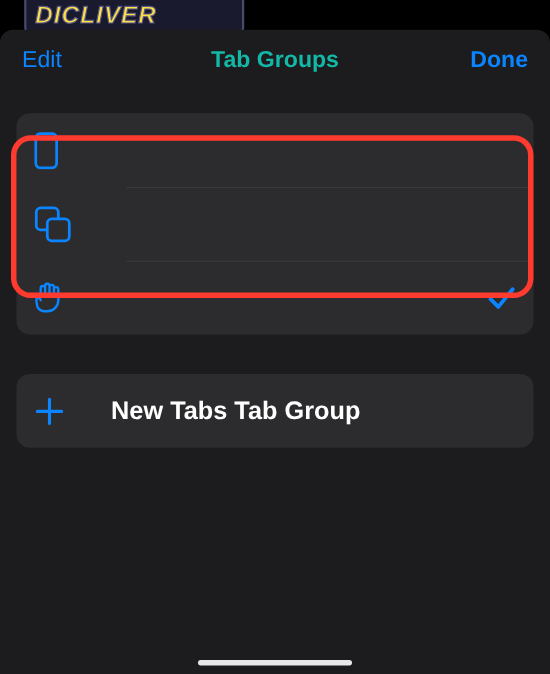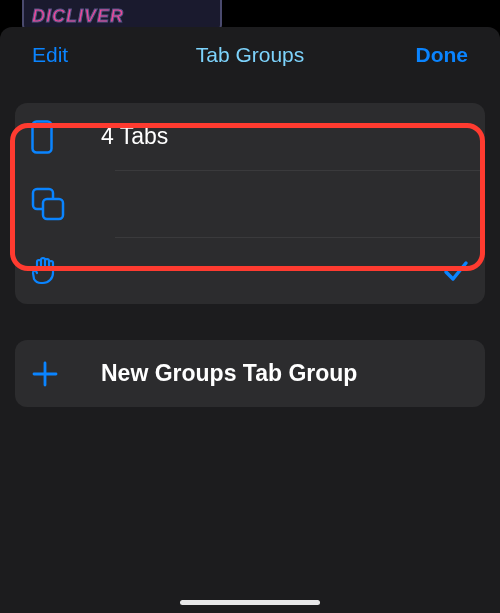--- a/index.html
+++ b/index.html
@@ -16,22 +16,22 @@
       top: -20px;
       left: 22px;
       width: 200px;
       height: 55px;
       background: #1a1a2e;
       border-radius: 10px;
       border: 2px solid #4a4a6e;
       overflow: hidden;
     }
     .background-card-inner {
-      color: #ec4899;
-      font-size: 18px;
+      color: #fde047;
+      font-size: 22px;
       font-style: italic;
       font-weight: 800;
       letter-spacing: 1px;
       position: absolute;
       bottom: 6px;
       left: 8px;
       font-family: Arial, sans-serif;
       -webkit-text-stroke: 1px #555588;
     }
     .panel {
@@ -41,34 +41,34 @@
       right: 0;
       bottom: 0;
       background: #1c1c1e;
       border-radius: 12px 12px 0 0;
     }
     .header {
       display: flex;
       align-items: center;
       justify-content: space-between;
       height: 56px;
-      padding: 0 32px;
+      padding: 0 20px;
       gap: 12px;
     }
     .header-btn {
       color: #0a84ff;
       font-size: 21px;
       font-weight: 400;
       cursor: pointer;
     }
     .header-btn.done { font-weight: 600; text-align: right; }
     .header-title {
-      color: #7dd3fc;
+      color: #14b8a6;
       font-size: 21px;
-      font-weight: 400;
+      font-weight: 700;
       position: absolute;
       left: 50%;
       transform: translateX(-50%);
     }
     .section {
       margin: 20px 15px 0 15px;
       background: #2c2c2e;
       border-radius: 12px;
       overflow: hidden;
     }
@@ -142,21 +142,20 @@
 
   <div class="section">
 
     <div class="row">
       <span class="icon-slot">
         <svg width="22" height="34" viewBox="0 0 22 34" fill="none">
           <rect x="1.5" y="1.5" width="19" height="31" rx="4" stroke="#0a84ff" stroke-width="2.5"></rect>
           <line x1="8" y1="5" x2="14" y2="5" stroke="#0a84ff" stroke-width="2" stroke-linecap="round"></line>
         </svg>
       </span>
-      <span class="row-label">4 Tabs</span>
     </div>
 
     <div class="row">
       <div class="row-sep"></div>
       <span class="icon-slot">
         <svg width="34" height="34" viewBox="0 0 34 34" fill="none">
           <rect x="2" y="2" width="20" height="20" rx="4" stroke="#0a84ff" stroke-width="2.5"></rect>
           <rect x="12" y="12" width="20" height="20" rx="4" stroke="#0a84ff" stroke-width="2.5" fill="#2c2c2e"></rect>
         </svg>
       </span>
@@ -179,20 +178,20 @@
   </div>
 
   <div class="section new-group" style="margin-top:36px;">
     <div class="row">
       <span class="icon-slot">
         <svg width="28" height="28" viewBox="0 0 28 28" fill="none">
           <line x1="14" y1="3" x2="14" y2="25" stroke="#0a84ff" stroke-width="2.8" stroke-linecap="round"></line>
           <line x1="3" y1="14" x2="25" y2="14" stroke="#0a84ff" stroke-width="2.8" stroke-linecap="round"></line>
         </svg>
       </span>
-      <span class="row-label">New Groups Tab Group</span>
+      <span class="row-label">New Tabs Tab Group</span>
     </div>
   </div>
 
   <div class="highlight" style="top:96px; left:10px; width:475px; height:148px;"></div>
 
   <div class="home-indicator"></div>
 </div>
 
 </body></html>

